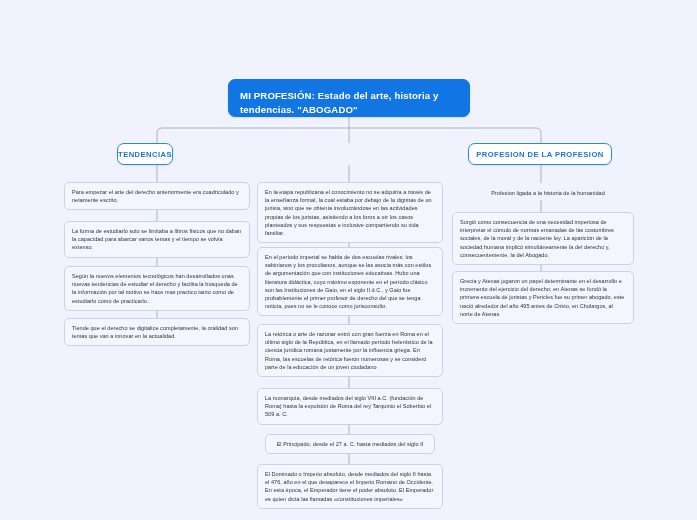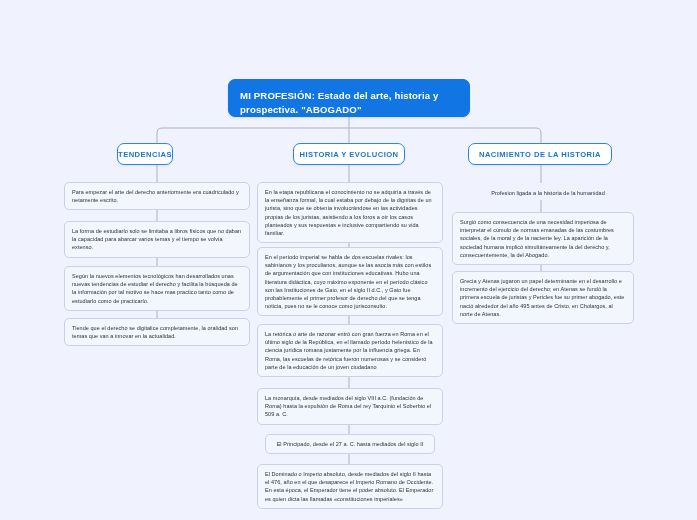--- a/index.html
+++ b/index.html
@@ -108,27 +108,26 @@
       <path d="M349,373 L349,388"></path>
       <path d="M349,421 L349,434"></path>
       <path d="M349,451 L349,464"></path>
 
       <path d="M541,165 L541,183"></path>
       <path d="M541,200 L541,212"></path>
       <path d="M541,261 L541,271"></path>
     </g>
   </svg>
 
-  <div class="node root" style="left:228px; top:79px; width:242px; height:38px;">MI PROFESIÓN: Estado del arte, historia y prospectiva.  "ABOGADO"</div>
+  <div class="node root" style="left:228px; top:79px; width:242px; height:38px;">MI PROFESIÓN: Estado del arte, historia y tendencias.  "ABOGADO"</div>
 
   <div class="node cat" style="left:117px; top:143px; width:56px; height:22px;">TENDENCIAS</div>
 
-  <div class="node cat" style="left:293px; top:143px; width:112px; height:22px;">HISTORIA Y EVOLUCION</div>
 
-  <div class="node cat" style="left:468px; top:143px; width:144px; height:22px;">NACIMIENTO DE LA HISTORIA</div>
+  <div class="node cat" style="left:468px; top:143px; width:144px; height:22px;">PROFESION DE LA PROFESION</div>
 
   <div class="node leaf" style="left:64px; top:182px; width:186px;">Para empezar el arte del derecho anteriormente era cuadriculado y netamente escrito.</div>
   <div class="node leaf" style="left:64px; top:221px; width:186px;">La forma de estudiarlo solo se limitaba a libros físicos que no daban la capacidad para abarcar varios temas y el tiempo se volvía extenso.</div>
   <div class="node leaf" style="left:64px; top:266px; width:186px;">Según la nuevos elementos tecnológicos han desarrollados unas nuevas tendencias de estudiar el derecho y facilita la búsqueda de la información por tal motivo se hace mas practico tanto como de estudiarlo como de practicarlo.</div>
   <div class="node leaf" style="left:64px; top:318px; width:186px;">Tiende que  el derecho se digitalice completamente, la oralidad son temas que van a innovar en la actualidad.</div>
 
   <div class="node leaf" style="left:257px; top:182px; width:186px;">En la etapa republicana el conocimiento no se adquiría a través de la enseñanza formal, la cual estaba por debajo de la dignitas de un jurista, sino que se obtenía involucrándose en las actividades propias de los juristas, asistiendo a los foros a oír los casos planteados y sus respuestas e inclusive compartiendo su vida familiar.</div>
   <div class="node leaf" style="left:257px; top:247px; width:186px;">En el período imperial se habla de dos escuelas rivales: los sabinianos y los proculianos, aunque se las asocia más con estilos de argumentación que con instituciones educativas. Hubo una literatura didáctica, cuyo máximo exponente en el período clásico son las Instituciones de Gaio, en el siglo II d.C., y Gaio fue probablemente el primer profesor de derecho del que se tenga noticia, pues no se le conoce como jurisconsulto.</div>
   <div class="node leaf" style="left:257px; top:324px; width:186px;">La retórica o arte de razonar entró con gran fuerza en Roma en el último siglo de la República, en el llamado período helenístico de la ciencia jurídica romana justamente por la influencia griega. En Roma, las escuelas de retórica fueron numerosas y se consideró parte de la educación de un joven ciudadano</div>
   <div class="node leaf" style="left:257px; top:388px; width:186px;">La monarquía, desde mediados del siglo VIII a.C. (fundación de Roma) hasta la expulsión de Roma del rey Tarquinio el Soberbio el 509 a. C.</div>

